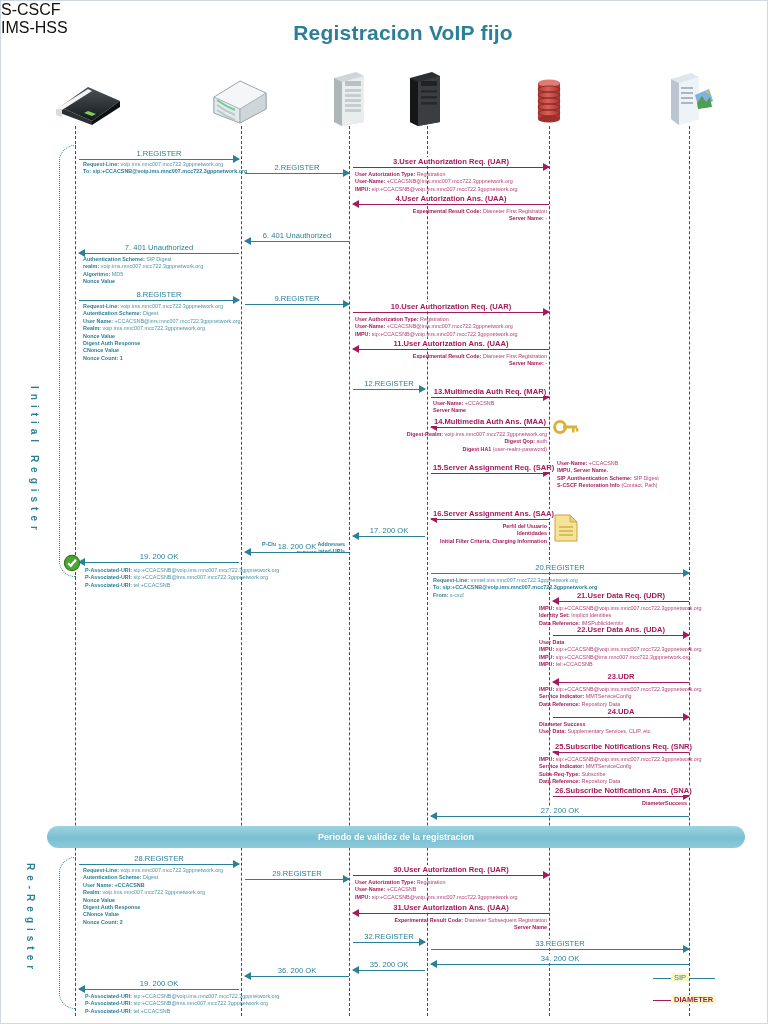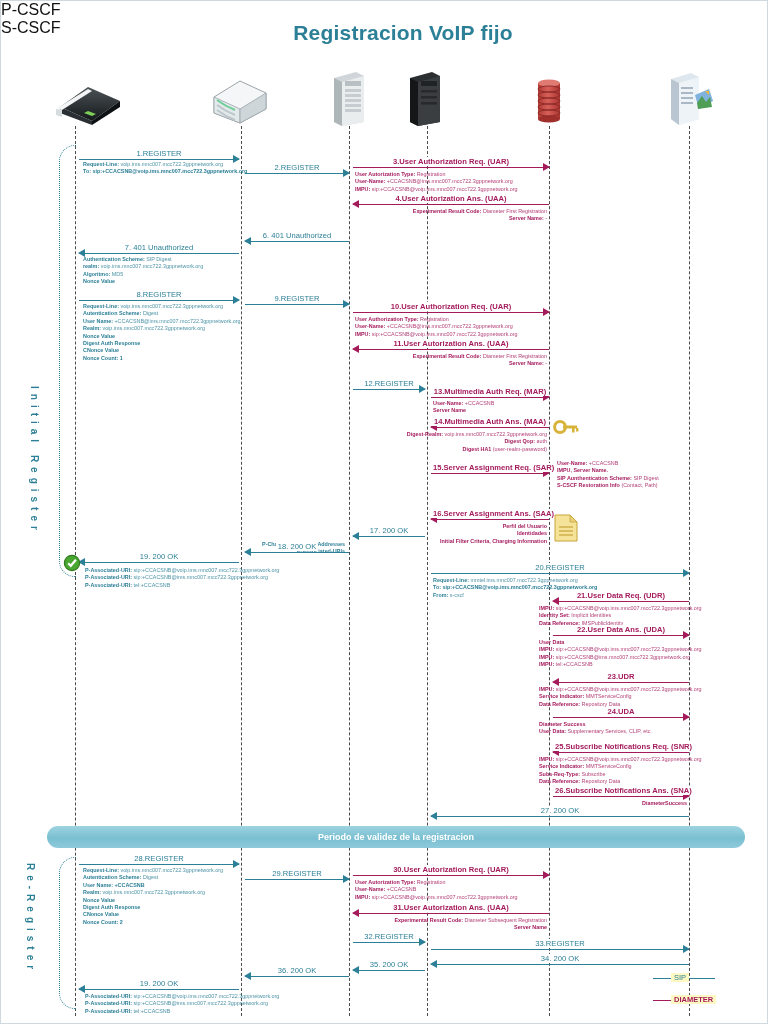--- a/index.html
+++ b/index.html
@@ -90,21 +90,20 @@
   <div class="icon-wrap" style="left:238px;top:74px;">
     <svg width="66" height="52" viewBox="0 0 66 52">
       <polygon points="8,22 34,6 60,18 60,34 34,48 8,38" fill="#f4f6f7" stroke="#9aa3a8" stroke-width="1"></polygon>
       <polygon points="8,22 34,34 34,48 8,38" fill="#e4e9ec" stroke="#9aa3a8" stroke-width=".8"></polygon>
       <polygon points="34,34 60,18 60,34 34,48" fill="#ced6da" stroke="#9aa3a8" stroke-width=".8"></polygon>
       <path d="M11,25 q8,6 18,10" stroke="#6fce9a" stroke-width="2" fill="none"></path>
       <path d="M11,30 q8,6 18,10" stroke="#bdc6ca" stroke-width="2" fill="none"></path>
       <path d="M11,35 q8,6 18,10" stroke="#bdc6ca" stroke-width="2" fill="none"></path>
     </svg>
   </div>
-  <div class="lbl" style="left:238px;top:58px;">P-CSCF</div>
 
   <div class="icon-wrap" style="left:348px;top:69px;">
     <svg width="42" height="58" viewBox="0 0 42 58">
       <polygon points="6,8 28,2 36,6 36,52 14,56 6,52" fill="#cfd5d8"></polygon>
       <polygon points="6,8 14,12 14,56 6,52" fill="#aeb6ba"></polygon>
       <polygon points="14,12 36,6 36,52 14,56" fill="#e9edee"></polygon>
       <rect x="17" y="11" width="16" height="5" fill="#b9c0c4"></rect>
       <rect x="17" y="19" width="16" height="3" fill="#c6ccd0"></rect>
       <rect x="17" y="24" width="16" height="3" fill="#c6ccd0"></rect>
       <rect x="17" y="29" width="16" height="3" fill="#c6ccd0"></rect>
@@ -140,20 +139,21 @@
       <ellipse cx="18" cy="42" rx="11" ry="3.6" fill="#9e2f2b"></ellipse>
       <g stroke="#8e2b28" stroke-width="1" fill="none">
         <ellipse cx="18" cy="12" rx="11" ry="3"></ellipse>
           <ellipse cx="18" cy="18" rx="11" ry="3"></ellipse>
         <ellipse cx="18" cy="24" rx="11" ry="3"></ellipse>
           <ellipse cx="18" cy="30" rx="11" ry="3"></ellipse>
         <ellipse cx="18" cy="36" rx="11" ry="3"></ellipse>
       </g>
     </svg>
   </div>
+  <div class="lbl" style="left:548px;top:62px;">IMS-HSS</div>
 
   <div class="icon-wrap" style="left:688px;top:68px;">
     <svg width="56" height="58" viewBox="0 0 56 58">
       <polygon points="10,10 30,4 38,8 38,50 18,56 10,50" fill="#dfe7ee"></polygon>
       <polygon points="10,10 18,14 18,56 10,50" fill="#b9c6d2"></polygon>
       <polygon points="18,14 38,8 38,50 18,56" fill="#eef3f7"></polygon>
       <g fill="#aab7c4">
           <rect x="20" y="18" width="12" height="2"></rect>
           <rect x="20" y="23" width="12" height="2"></rect>
       <rect x="20" y="28" width="12" height="2"></rect>

